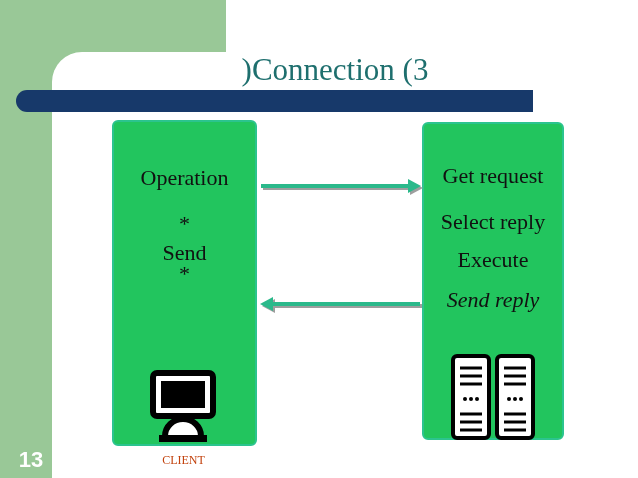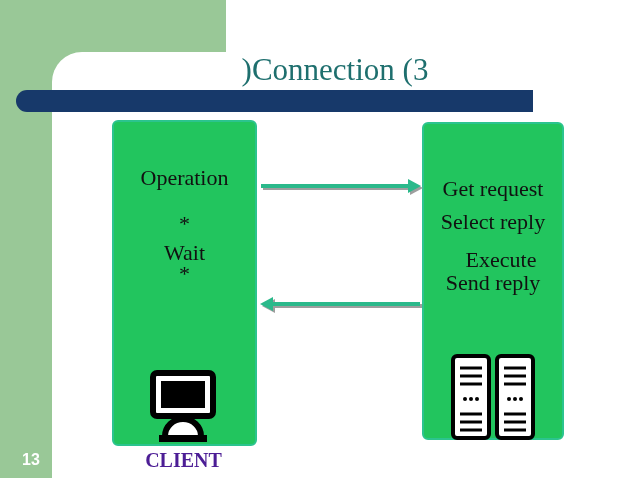--- a/index.html
+++ b/index.html
@@ -45,31 +45,31 @@
   .box-line{
     position:absolute;left:0;width:100%;
     text-align:center;
     font-size:22px;line-height:24px;
     color:#111;
     white-space:nowrap;
   }
   .caption{
     position:absolute;
     text-align:center;
-    font-weight:bold;
-    font-size:20px;line-height:18px;
-    color:#4c1d95;
+    font-weight:normal;
+    font-size:12px;line-height:18px;
+    color:#c2410c;
   }
   .client-caption{left:112px;top:451px;width:143px;}
   .server-caption{left:422px;top:449px;width:140px;}
   .page-number{
     position:absolute;left:8px;top:447px;width:46px;
     text-align:center;
     font-family:"Liberation Sans","DejaVu Sans",sans-serif;
-    font-weight:bold;font-size:16px;line-height:26px;
+    font-weight:bold;font-size:22px;line-height:26px;
     color:#ffffff;
   }
   .arrow{position:absolute;}
   .arrow-request{left:261px;top:179px;}
   .arrow-reply{left:259px;top:297px;}
   .icon-wrap{position:absolute;}
   .client-icon{left:148px;top:369px;}
   .server-icon{left:451px;top:354px;}
 </style>
 </head>
@@ -79,29 +79,29 @@
 
   <div class="green-panel"></div>
   <div class="content-area"></div>
 
   <div class="slide-title">)Connection (3</div>
   <div class="navy-bar"></div>
 
   <div class="rounded-box client-box">
     <div class="box-line" style="top:44px;">Operation</div>
     <div class="box-line" style="top:90px;">*</div>
-    <div class="box-line" style="top:119px;">Wait</div>
+    <div class="box-line" style="top:119px;">Send</div>
     <div class="box-line" style="top:140px;">*</div>
   </div>
 
   <div class="rounded-box server-box">
-    <div class="box-line" style="top:53px;">Get request</div>
+    <div class="box-line" style="top:40px;">Get request</div>
     <div class="box-line" style="top:86px;">Select reply</div>
-    <div class="box-line" style="top:124px;padding-left:8px;">Execute</div>
-    <div class="box-line" style="top:147px;">Send reply</div>
+    <div class="box-line" style="top:124px;">Execute</div>
+    <div class="box-line" style="top:164px;font-style:italic;">Send reply</div>
   </div>
 
   <div class="arrow arrow-request">
     <svg width="163" height="18" viewBox="0 0 163 18">
       <g fill="#9e9e9e" transform="translate(2,2)">
         <rect x="0" y="5" width="147" height="4"></rect>
         <polygon points="147,0 160,7 147,14"></polygon>
       </g>
       <g fill="#2bb98b">
         <rect x="0" y="5" width="147" height="4"></rect>

